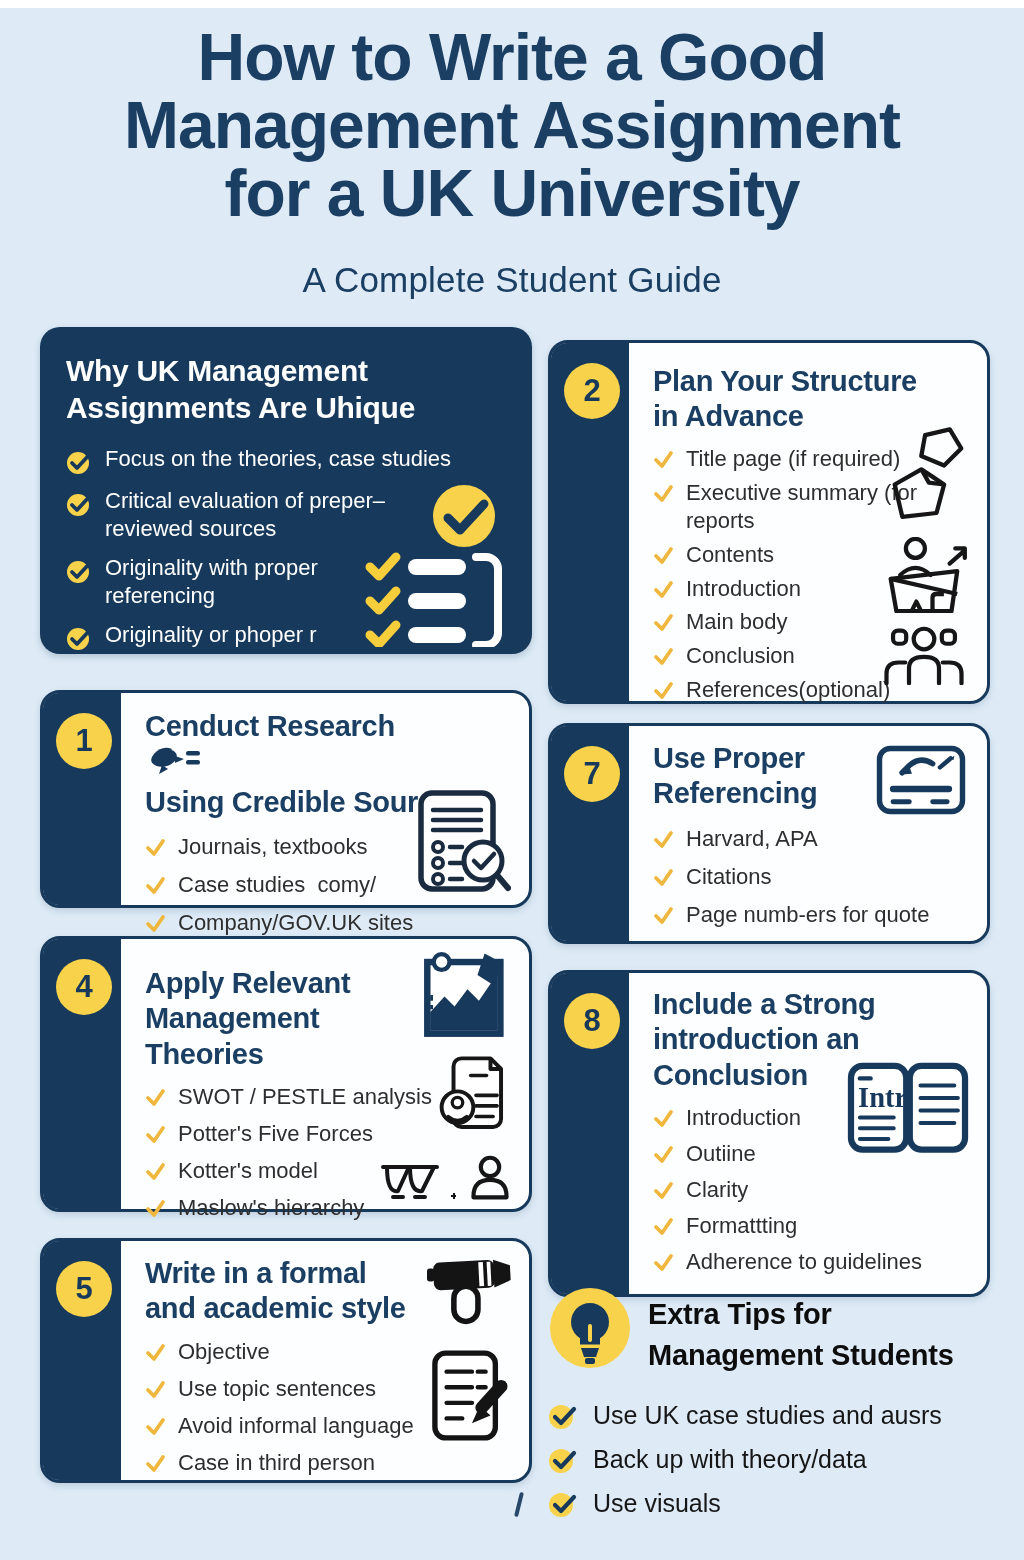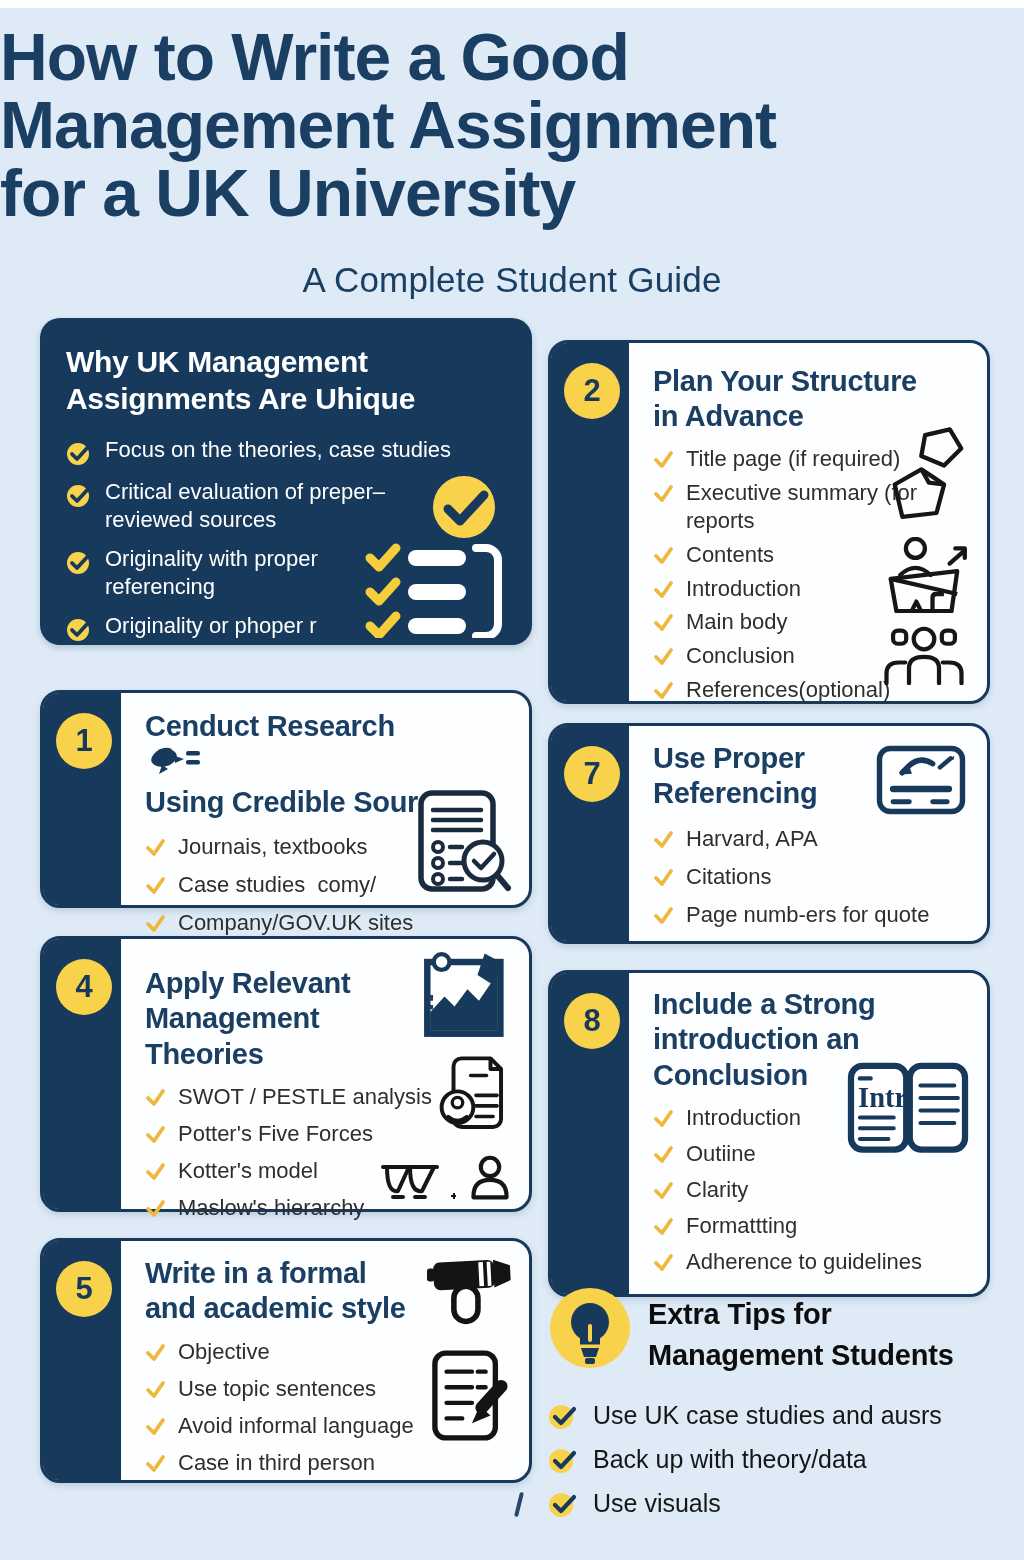--- a/index.html
+++ b/index.html
@@ -6,21 +6,21 @@
   #canvas{
     position:relative; width:1024px; height:1560px; overflow:hidden;
     background:#DEEBF7;
     font-family:"Liberation Sans","DejaVu Sans",sans-serif;
     -webkit-font-smoothing:antialiased;
   }
   .top-edge{position:absolute;left:0;top:0;width:100%;height:8px;background:#ffffff;}
 
   
   .h1{
-    position:absolute; left:0; top:24px; width:100%; 
+    position:absolute; left:0; top:24px; width:100%; text-align:center;
     color:#1B3E63; font-weight:800; font-size:66px; line-height:1.03; letter-spacing:-1px;
   }
   .h1 span{display:block;}
   .subtitle{
     position:absolute; left:0; top:260px; width:100%; text-align:center;
     color:#1B3E63; font-size:35px; font-weight:500; letter-spacing:0.2px;
   }
 
   
   .card{position:absolute; box-sizing:border-box; border-radius:20px;}
@@ -36,21 +36,21 @@
   .card-title{color:#1B3E63; font-weight:800; font-size:29px; line-height:1.22; letter-spacing:-0.3px;}
   .card-title span{display:block;}
   .t-inline{display:flex; align-items:center; gap:10px;}
 
   .items{margin:0; padding:0; list-style:none;}
   .item{display:flex; align-items:flex-start; gap:12px;}
   .item .txt{white-space:pre-wrap;}
   .chk{flex:0 0 auto; margin-top:4px;}
 
   
-  #card-unique{left:40px; top:318px; width:492px; height:327px; padding:26px 26px 0 26px;}
+  #card-unique{left:40px; top:327px; width:492px; height:327px; padding:26px 26px 0 26px;}
   #card-unique .card-title{color:#ffffff; font-size:30px; margin-bottom:19px;}
   #card-unique .item{color:#ffffff; font-size:22px; line-height:1.27; margin-bottom:11px;}
   #card-unique .item:nth-child(2) .txt{max-width:330px;}
   #card-unique .item:nth-child(3) .txt{max-width:270px;}
   .dk-graphic{position:absolute; right:26px; top:158px;}
 
   
   .witem{color:#2E2E2E; font-size:22px; line-height:1.27;}
 
   #card-research{left:40px; top:690px; width:492px; height:218px;}

